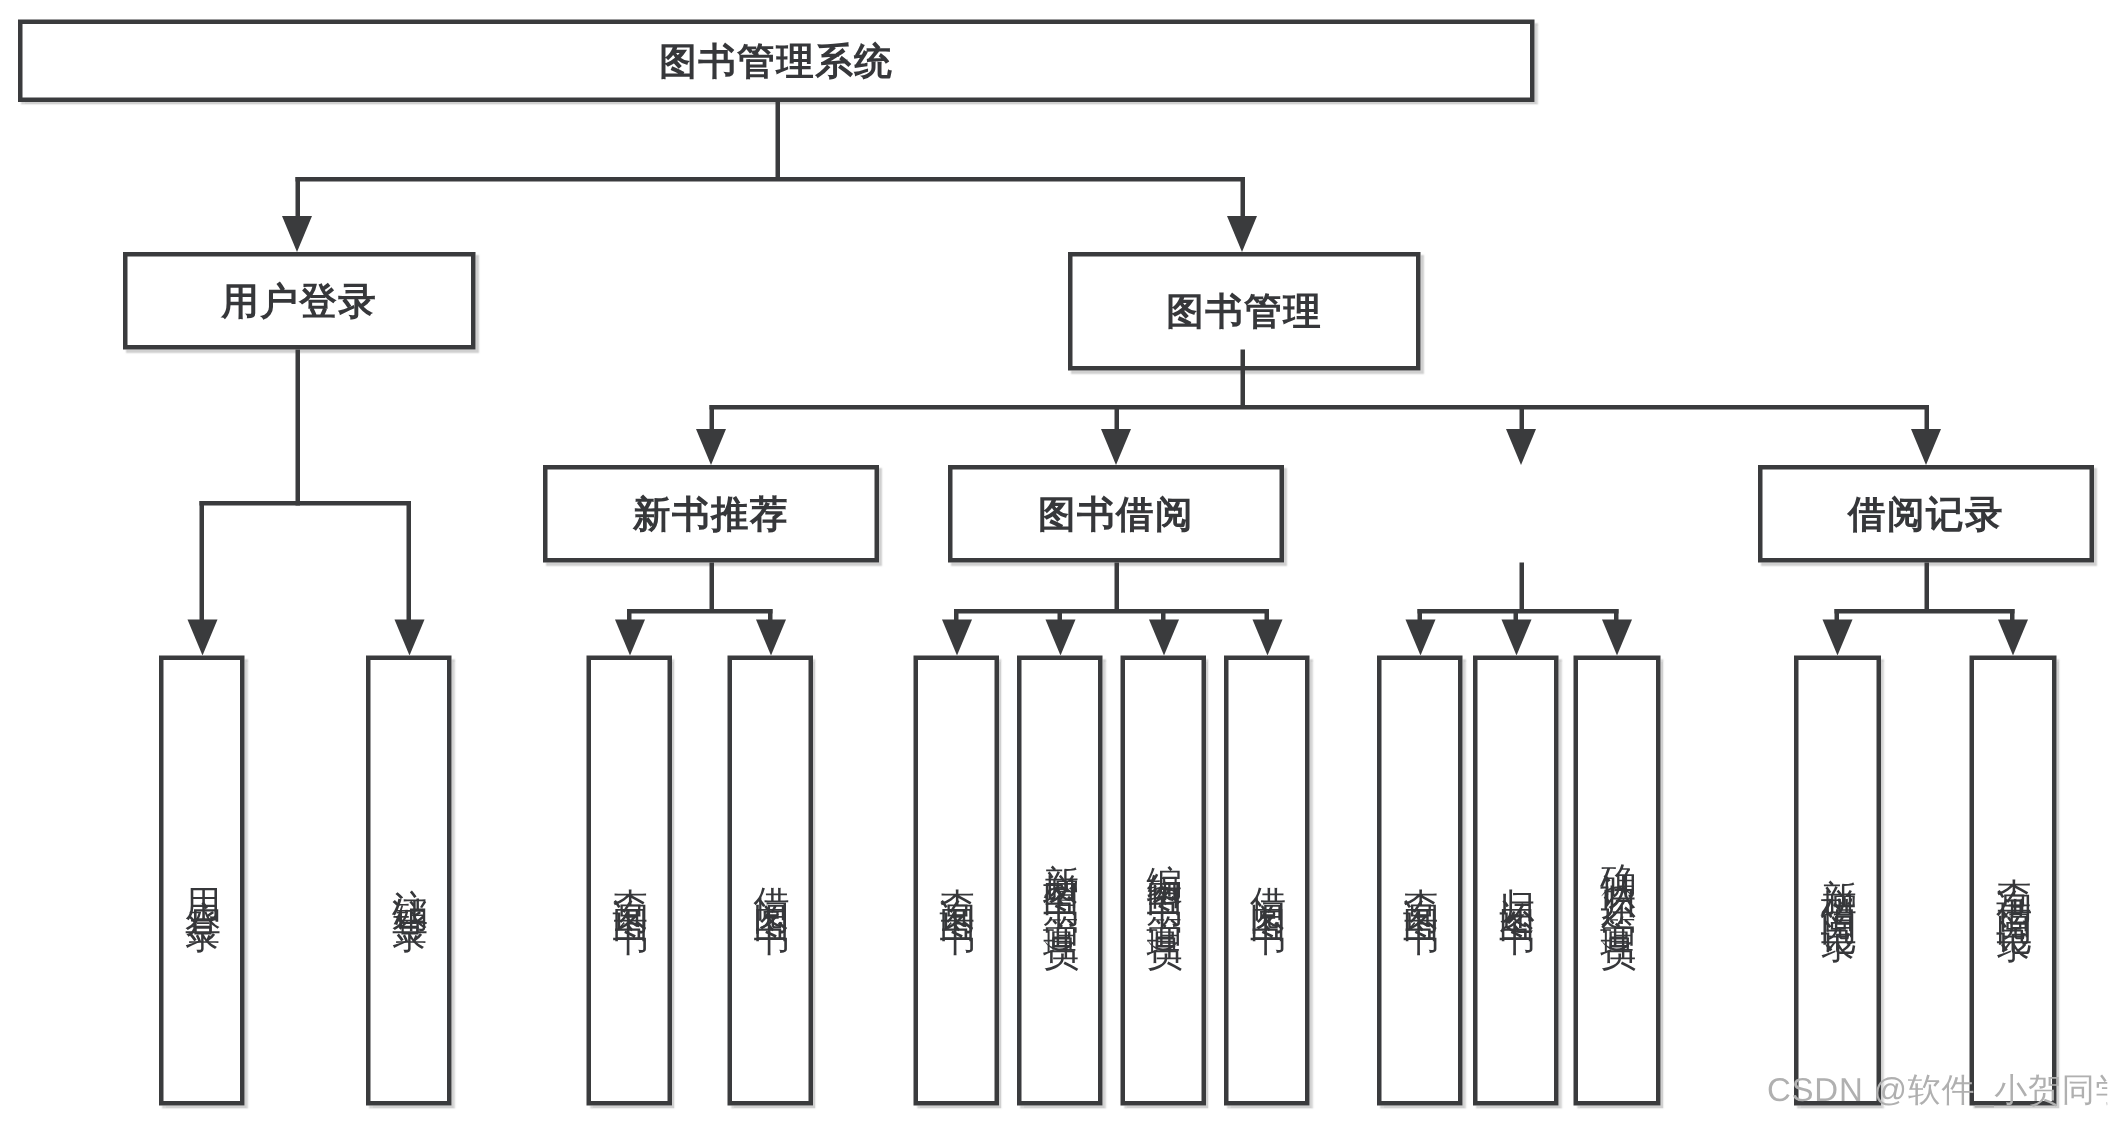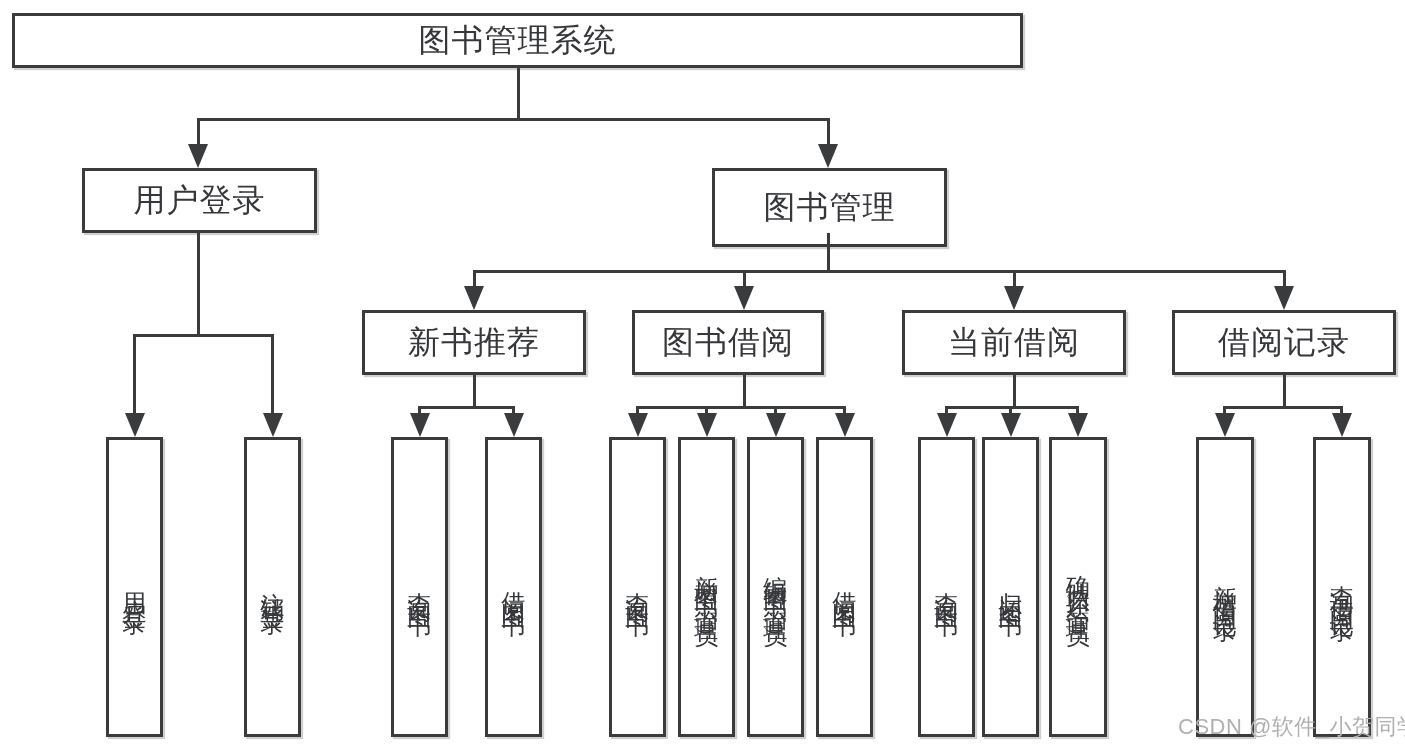--- a/index.html
+++ b/index.html
@@ -11,21 +11,21 @@
   html,body{margin:0;padding:0;background:#ffffff;}
   .canvas{
     position:relative;width:1405px;height:747px;background:var(--bg,#ffffff);
     font-family:"Liberation Sans", sans-serif;color:var(--text);overflow:hidden;
   }
   .box{
     position:absolute;background:var(--boxbg);border:3px solid var(--line);
     box-sizing:border-box;display:flex;align-items:center;justify-content:center;
     box-shadow:2px 2px 1px rgba(120,120,120,0.35);
   }
-  .hlabel{font-size:32px;letter-spacing:1px;white-space:nowrap;}
+  .hlabel{font-size:25px;letter-spacing:1px;white-space:nowrap;font-weight:bold;}
   .vbox .vlabel{
     writing-mode:vertical-rl;text-orientation:mixed;
     font-size:24px;letter-spacing:7px;line-height:1.15;white-space:nowrap;
   }
   .vline{position:absolute;width:3px;background:var(--line);}
   .hline{position:absolute;height:3px;background:var(--line);}
   .arrow{
     position:absolute;width:0;height:0;
     border-left:10px solid transparent;border-right:10px solid transparent;
     border-top:24px solid var(--line);
@@ -72,25 +72,22 @@
   <div class="vline" style="left:742.5px;top:270px;height:18px;"></div>
   <div class="arrow" style="left:734px;top:286px;"></div>
   <div class="vline" style="left:1012.5px;top:270px;height:18px;"></div>
   <div class="arrow" style="left:1004px;top:286px;"></div>
   <div class="vline" style="left:1282.5px;top:270px;height:18px;"></div>
   <div class="arrow" style="left:1274px;top:286px;"></div>
 
   <div class="box" style="left:362px;top:310px;width:224px;height:65px;text-align:center;">
     <span class="hlabel">新书推荐</span>
   </div>
-  <div class="box" style="left:632px;top:310px;width:192px;height:65px;">
+  <div class="box" style="left:632px;top:310px;width:224px;height:65px;">
     <span class="hlabel">图书借阅</span>
-  </div>
-  <div class="box" style="left:902px;top:310px;width:224px;height:65px;">
-    <span class="hlabel">当前借阅</span>
   </div>
   <div class="box" style="left:1172px;top:310px;width:224px;height:65px;text-align:center;">
     <span class="hlabel">借阅记录</span>
   </div>
 
   <div class="vline" style="left:472.5px;top:375px;height:33px;"></div>
   <div class="hline" style="left:418px;top:406px;width:97px;"></div>
   <div class="vline" style="left:418px;top:406px;height:10px;"></div>
   <div class="arrow" style="left:409.5px;top:413px;"></div>
   <div class="vline" style="left:512px;top:406px;height:10px;"></div>

